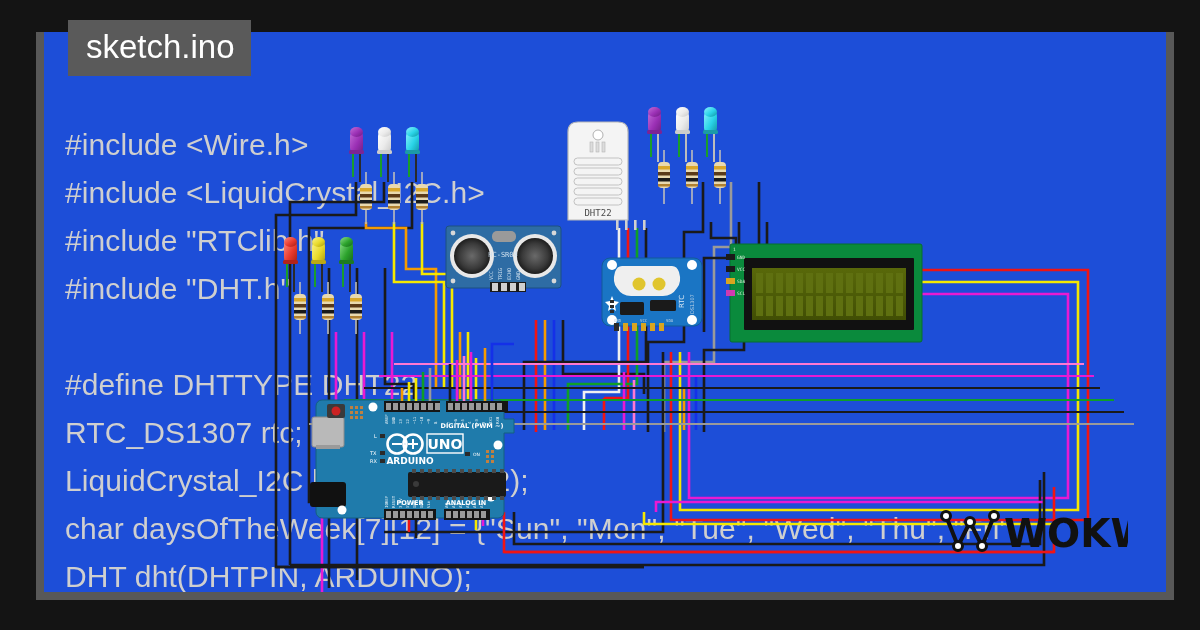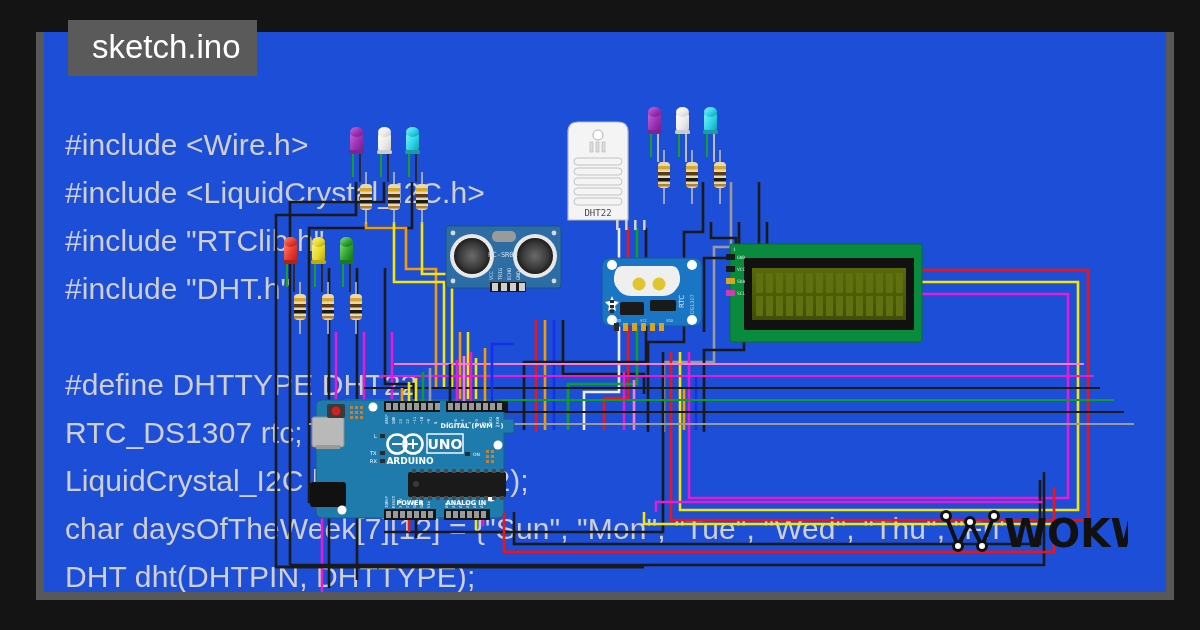--- a/index.html
+++ b/index.html
@@ -43,21 +43,21 @@
   
   #diagram { position: absolute; left: 0; top: 0; width: 100%; height: 100%; z-index: 2; }
 
   
   #title-chip {
     position: absolute; left: 68px; top: 20px;
     background: #5a5a5a;
     color: #ffffff;
     font-size: 33px;
     line-height: 33px;
-    padding: 10px 16px 13px 24px;
+    padding: 10px 16px 13px 18px;
     z-index: 10;
     font-family: "Liberation Sans", sans-serif;
   }
 
   
   #wokwi-logo {
     position: absolute; right: 38px; bottom: 30px;
     z-index: 6;
   }
 </style>
@@ -72,21 +72,21 @@
 
     <div id="code-layer">
       <div class="code-line" style="top:96px">#include &lt;Wire.h&gt;</div>
       <div class="code-line" style="top:144px">#include &lt;LiquidCrystal_I2C.h&gt;</div>
       <div class="code-line" style="top:192px">#include "RTClib.h"</div>
       <div class="code-line" style="top:240px">#include "DHT.h"</div>
       <div class="code-line" style="top:336px">#define DHTTYPE DHT22</div>
       <div class="code-line" style="top:384px">RTC_DS1307 rtc;</div>
       <div class="code-line" style="top:432px">LiquidCrystal_I2C lcd(0x27, 16, 2);</div>
       <div class="code-line" style="top:480px">char daysOfTheWeek[7][12] = {"Sun", "Mon", "Tue", "Wed", "Thu", "Fri",</div>
-      <div class="code-line" style="top:528px">DHT dht(DHTPIN, DHTTYPE);</div>
+      <div class="code-line" style="top:528px">DHT dht(DHTPIN, ARDUINO);</div>
 
     </div>
 
     <svg id="diagram" viewBox="0 0 1122 560">
       <defs>
         <linearGradient id="ledPurple" x1="0" y1="0" x2="1" y2="1">
           <stop offset="0%" stop-color="#c36ed8"></stop>
             <stop offset="55%" stop-color="#9b30b5"></stop>
             <stop offset="100%" stop-color="#6d1d82"></stop>
         </linearGradient>

